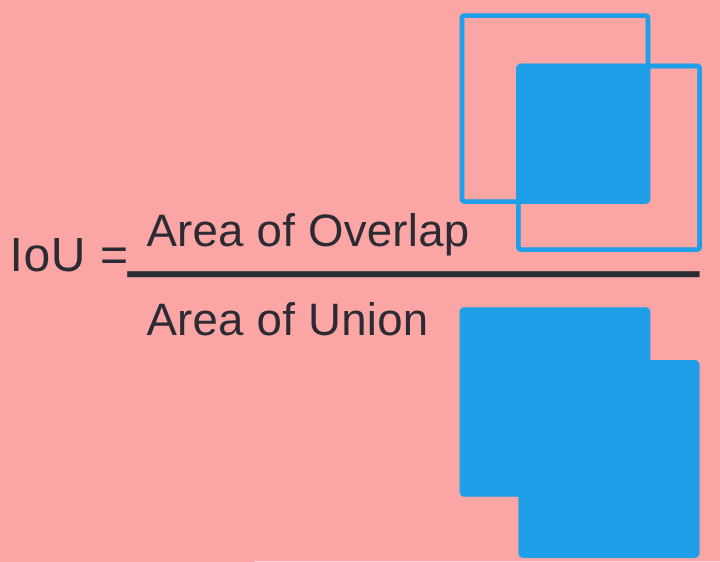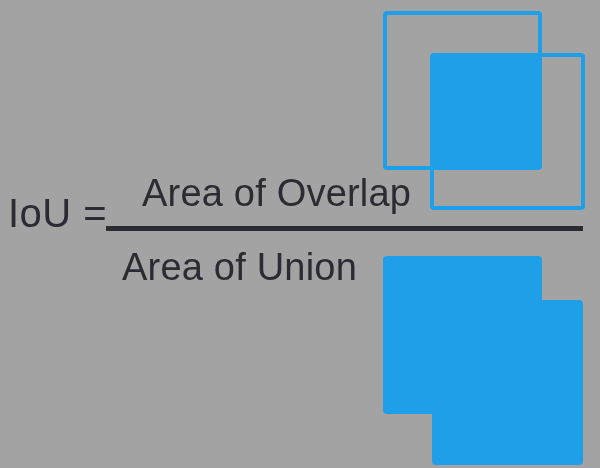--- a/index.html
+++ b/index.html
@@ -38,21 +38,21 @@
   }
   .frac-num, .frac-den {
     position: absolute;
     left: 16px;
     font-size: 38px;
     line-height: 1;
     color: #2b2b33;
     white-space: nowrap;
     letter-spacing: 0.2px;
   }
-  .frac-num { top: 6px; margin-left: 20px; }
+  .frac-num { top: 6px; }
   .frac-den { top: 80px; text-align: center; }
   .frac-bar {
     position: absolute;
     left: 0;
     top: 58px;
     width: 477px;
     height: 5px;
     background: #2b2b33;
   }
 
@@ -74,21 +74,21 @@
   }
   .diagram svg {
     display: block;
     width: 100%;
     height: 100%;
   }
 </style>
 </head>
 <body>
 
-<div id="canvas" style="background: #a3a3a3;">
+<div id="canvas" style="background: #fca5a5;">
 
   <div class="formula-lhs" style="color: rgb(43, 43, 51);">IoU =</div>
 
   <div class="fraction">
     <div class="frac-num" style="color: rgb(43, 43, 51);">Area of Overlap</div>
     <div class="frac-bar" style="background: rgb(43, 43, 51);"></div>
     <div class="frac-den" style="color: rgb(43, 43, 51);">Area of Union</div>
   </div>
 
   <div class="diagram" id="intersection-diagram">

